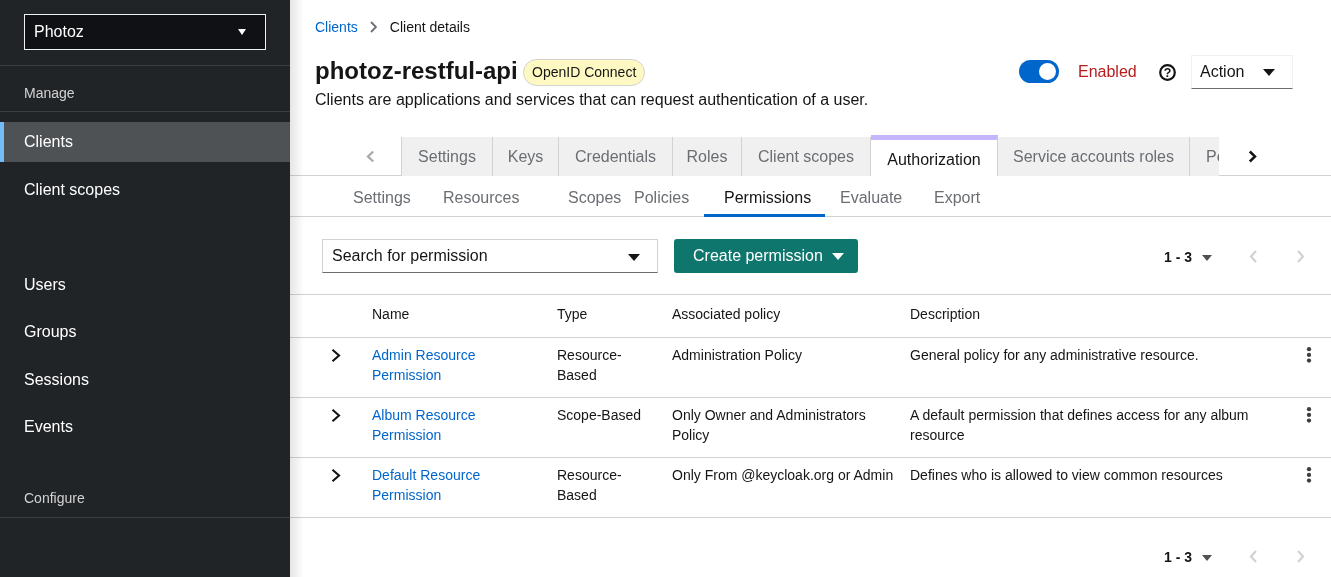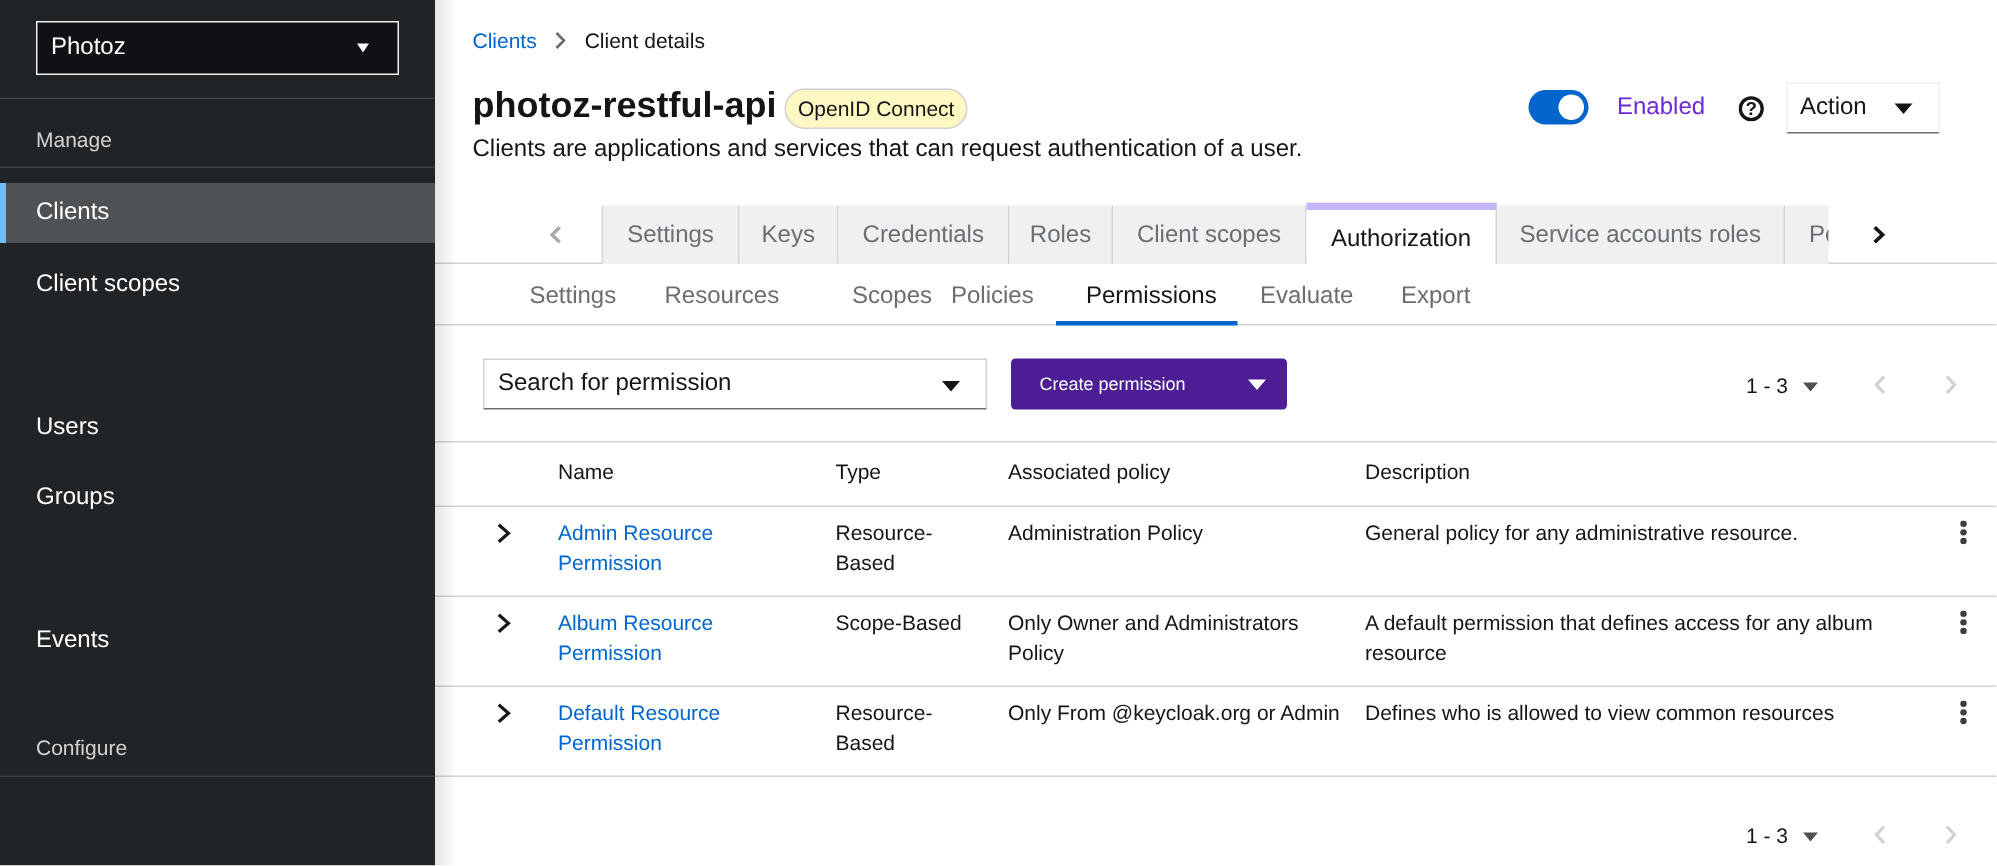--- a/index.html
+++ b/index.html
@@ -19,46 +19,46 @@
 #crumb{position:absolute;left:315px;top:19px;font-size:14px;color:#151515;display:flex;align-items:center}
 #crumb a{color:#0066cc;text-decoration:none}
 .crumb-sep{margin:0 13px 0 12px}
 
 #title{position:absolute;left:315px;top:57px;font-size:24px;font-weight:700;color:#151515}
 #badge{position:absolute;left:523px;top:59px;height:27px;border-radius:14px;background:#fef9c3;border:1px solid #d2d2d2;color:#151515;font-size:14px;line-height:25px;padding:0 8px}
 #desc{position:absolute;left:315px;top:91px;font-size:16px;color:#151515}
 
 #toggle{position:absolute;left:1019px;top:60px;width:40px;height:23px;background:#0066cc;border-radius:12px}
 #toggle .knob{position:absolute;right:3px;top:3px;width:17px;height:17px;background:#fff;border-radius:50%}
-#enabled{position:absolute;left:1078px;top:63px;font-size:16px;color:#6d28d9}
+#enabled{position:absolute;left:1078px;top:63px;font-size:16px;color:#b91c1c}
 #help{position:absolute;left:1159px;top:64px}
 #actionbtn{position:absolute;left:1191px;top:55px;width:102px;height:34px;border:1px solid #f0f0f0;border-bottom:1px solid #6a6e73;font-size:16px;color:#151515;line-height:32px;padding-left:8px}
 #actionbtn .car{position:absolute;right:17px;top:13px;width:0;height:0;border-left:6px solid transparent;border-right:6px solid transparent;border-top:7px solid #151515}
 
 #tabstrip{position:absolute;left:290px;top:135px;width:1041px;height:41px;border-bottom:1px solid #d2d2d2}
 #tabscroll-l{position:absolute;left:366px;top:150px}
 #tabscroll-r{position:absolute;left:1248px;top:150px}
 #tabsclip{position:absolute;left:401px;top:135px;width:818px;height:41px;overflow:hidden}
 #tabsrow{position:absolute;left:0;top:2px;display:flex}
 .tab{height:39px;background:#f0f0f0;color:#6a6e73;font-size:16px;line-height:40px;text-align:center;border-right:1px solid #d2d2d2;flex:none}
 .tab.first{border-left:1px solid #d2d2d2}
 .tab.active{background:#fff;color:#151515;border-top:5px solid #c4b5fd;margin-top:-2px;height:42px;line-height:39px}
 
 .subtab{position:absolute;top:189px;font-size:16px;color:#6a6e73}
 .subtab.active{color:#151515}
 #subline{position:absolute;left:290px;top:216px;width:1041px;height:1px;background:#d2d2d2}
 #subblue{position:absolute;left:704px;top:214px;width:121px;height:3px;background:#0066cc}
 
 #search{position:absolute;left:322px;top:239px;width:336px;height:34px;border:1px solid #d2d2d2;border-bottom:1px solid #6a6e73;font-size:16px;color:#151515;line-height:32px;padding-left:9px}
 #search .car{position:absolute;right:17px;top:14px;width:0;height:0;border-left:6.5px solid transparent;border-right:6.5px solid transparent;border-top:7.5px solid #151515}
-#createbtn{position:absolute;left:674px;top:239px;width:184px;height:34px;background:#4c1d95;border-radius:3px;color:#fff;font-size:12px;line-height:34px;padding-left:19px}
+#createbtn{position:absolute;left:674px;top:239px;width:184px;height:34px;background:#0f766e;border-radius:3px;color:#fff;font-size:16px;line-height:34px;padding-left:19px}
 #createbtn .car{position:absolute;right:14px;top:14px;width:0;height:0;border-left:6px solid transparent;border-right:6px solid transparent;border-top:7px solid #fff}
 
 .pagerow{position:absolute;left:1164px;width:160px;height:20px}
-.pagenum{position:absolute;left:0;top:1px;font-size:14px;font-weight:400;color:#151515}
+.pagenum{position:absolute;left:0;top:1px;font-size:14px;font-weight:700;color:#151515}
 .pagecar{position:absolute;left:38px;top:7px;width:0;height:0;border-left:5.5px solid transparent;border-right:5.5px solid transparent;border-top:6.5px solid #4f5255}
 .pgch{position:absolute;top:1px}
 
 .hline{position:absolute;left:290px;width:1041px;height:1px;background:#d2d2d2}
 .th{position:absolute;font-size:14px;font-weight:400;color:#151515}
 .td{position:absolute;font-size:14px;color:#151515;line-height:19.5px}
 .td a{color:#0066cc;text-decoration:none}
 .rowchev{position:absolute}
 .kebab{position:absolute;left:1303px}
 </style>
@@ -66,20 +66,21 @@
 <body>
 <div id="sidebar">
   <div id="realm">Photoz<span class="car"></span></div>
   <div class="sdiv" style="top:65px"></div>
   <div class="navlabel" style="top:85px">Manage</div>
   <div class="sdiv" style="top:111px"></div>
   <div class="navitem sel" style="top:122px">Clients</div>
   <div class="navitem" style="top:170px">Client scopes</div>
   <div class="navitem" style="top:265px">Users</div>
   <div class="navitem" style="top:312px">Groups</div>
+  <div class="navitem" style="top:360px">Sessions</div>
   <div class="navitem" style="top:407px">Events</div>
   <div class="navlabel" style="top:490px">Configure</div>
   <div class="sdiv" style="top:517px"></div>
 </div>
 <div id="main"></div>
 <div id="shadow"></div>
 <div id="crumb">
     <a>Clients</a>
     <svg class="crumb-sep" width="7" height="12" viewBox="0 0 7 12">
       <path d="M1 1 L6 6 L1 11" fill="none" stroke="#6a6e73" stroke-width="1.8"></path>

